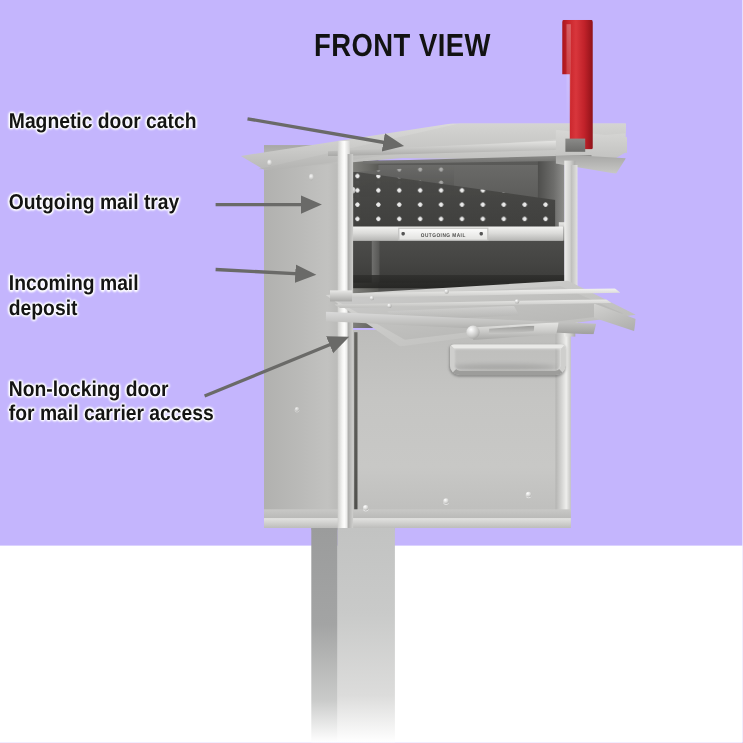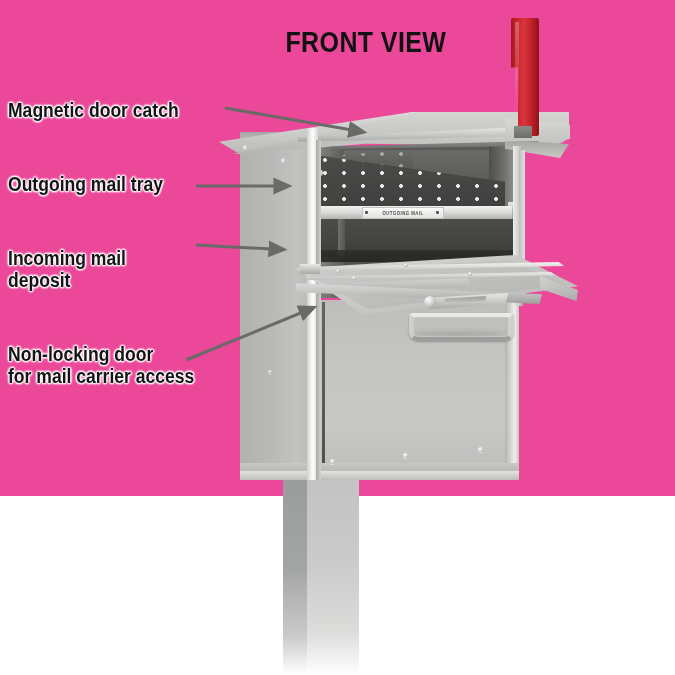--- a/index.html
+++ b/index.html
@@ -2,21 +2,21 @@
 <html><head>
 <meta charset="utf-8">
 <title>Front View Diagram</title>
 <style>
   html,body{margin:0;padding:0;background:#ffffff;}
   body{
     width:675px;height:675px;overflow:hidden;
     font-family:"Liberation Sans", sans-serif;
     -webkit-font-smoothing:antialiased;
   }
-  .stage{position:relative;width:675px;height:496px;background:#ec4899;}
+  .stage{position:relative;width:675px;height:496px;background:#c4b5fd;}
 
   
   .title{
     position:absolute;left:0;top:26px;width:675px;
     text-align:center;
     font-size:29px;font-weight:bold;letter-spacing:0.5px;
     color:#121212;
     transform:scaleX(0.86) translateX(33px);
     transform-origin:center;
     font-family:"Liberation Sans", sans-serif;

